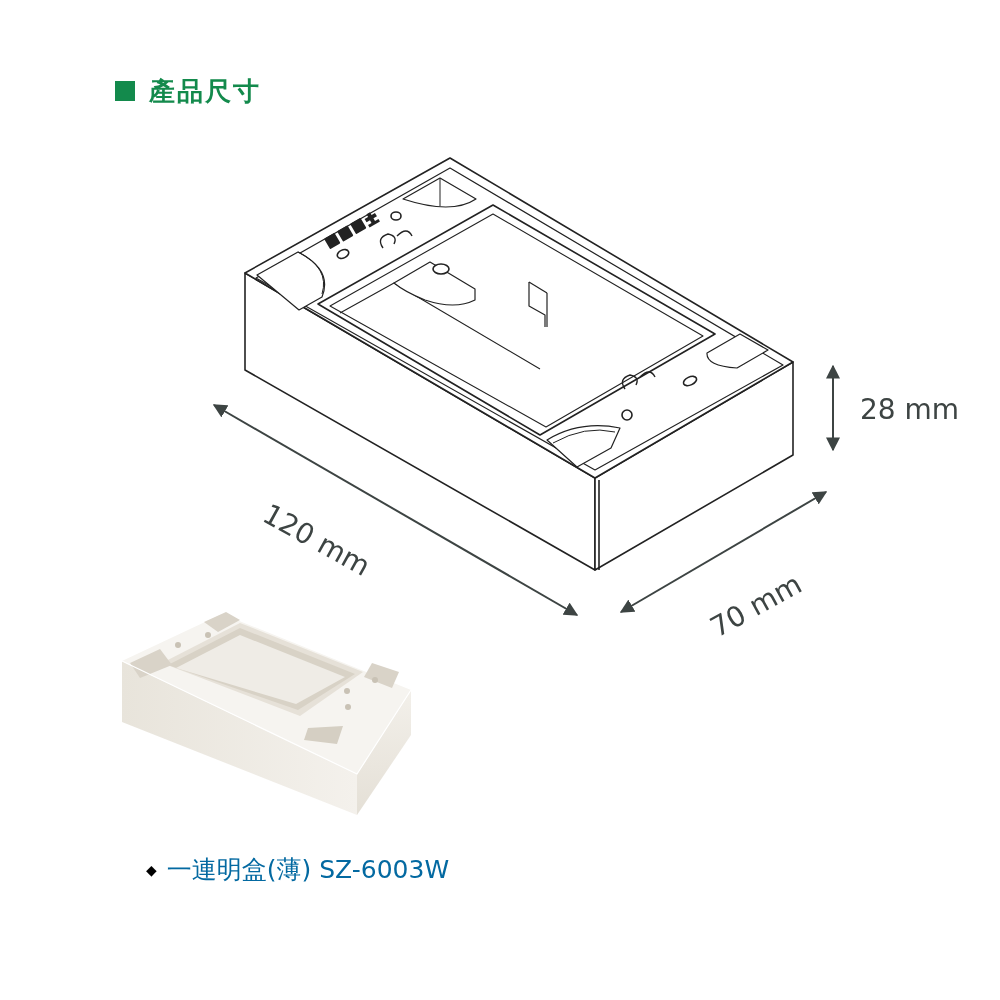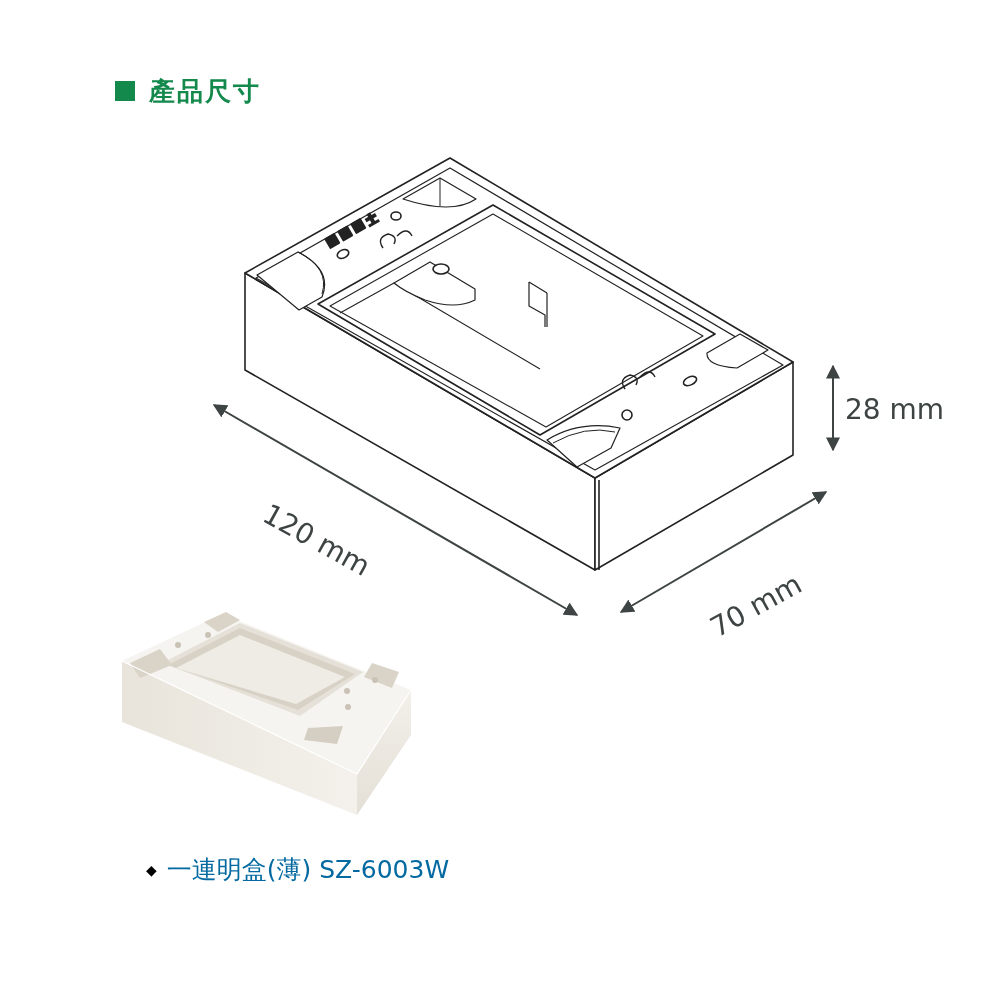--- a/index.html
+++ b/index.html
@@ -183,18 +183,18 @@
     <circle cx="347" cy="691" r="3" fill="#C9C2B5"></circle>
     <circle cx="375" cy="680" r="3" fill="#C9C2B5"></circle>
     <circle cx="348" cy="707" r="3" fill="#C9C2B5"></circle>
 
     <polyline points="122,661 357,774 411,690" fill="none" stroke="#FFFFFF" stroke-width="1.2"></polyline>
   </g>
 </svg>
 
 <div class="dim-label dim-120" id="lbl-120" style="color: rgb(61, 68, 67);">120 mm</div>
 <div class="dim-label dim-70" id="lbl-70" style="color: rgb(61, 68, 67);">70 mm</div>
-<div class="dim-label dim-28" id="lbl-28" style="color: rgb(61, 68, 67);">28 mm</div>
+<div class="dim-label dim-28" id="lbl-28" style="color: rgb(61, 68, 67); margin-left: 15px;">28 mm</div>
 
 <div class="product-caption">
   <span class="diamond">◆</span>
   <span id="prod-name" style="color: #0369a1;">一連明盒(薄) SZ-6003W</span>
 </div>
 
 </body></html>

